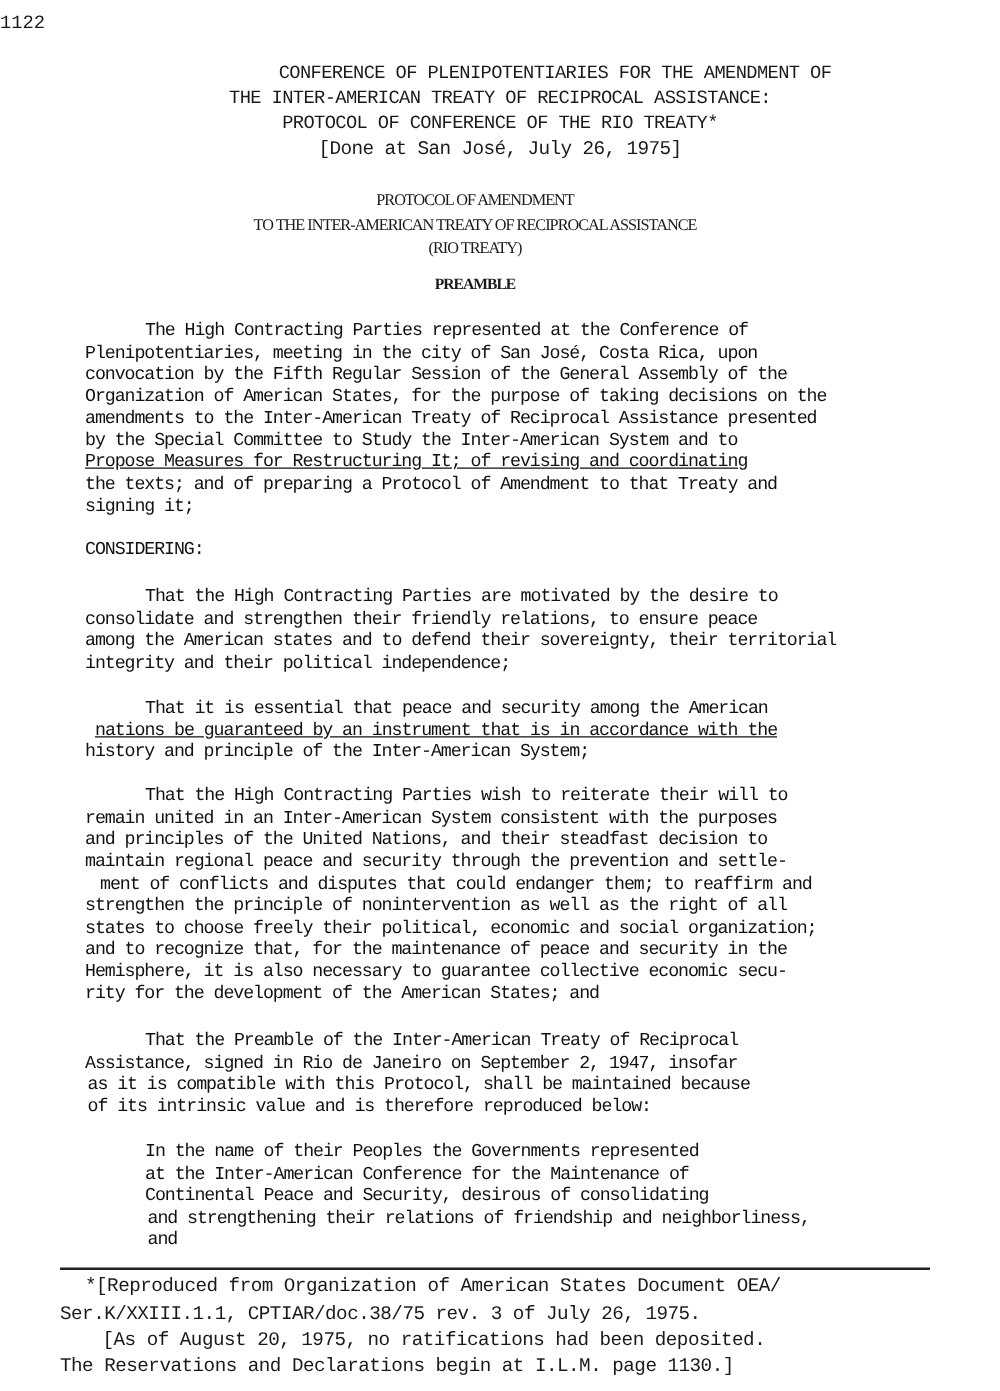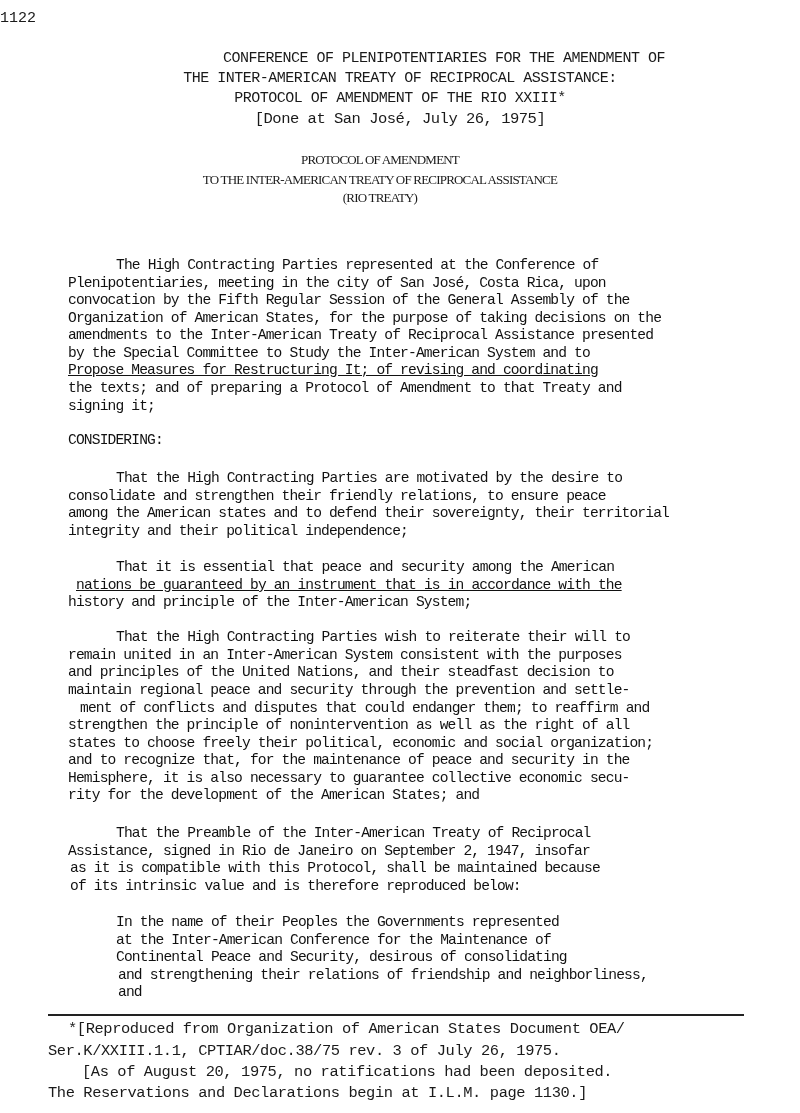--- a/index.html
+++ b/index.html
@@ -17,30 +17,31 @@
 </head>
 <body>
 
 <div class="page">
 
   <div class="page-number mono">1122</div>
 
   <div>
     <div class="header-line mono" style="top:50px;padding-left:44px;">CONFERENCE OF PLENIPOTENTIARIES FOR THE AMENDMENT OF</div>
     <div class="header-line mono" style="top:70px;">THE INTER-AMERICAN TREATY OF RECIPROCAL ASSISTANCE:</div>
-    <div class="header-line mono" style="top:90px;">PROTOCOL OF AMENDMENT OF THE RIO XXIII*</div>
+    <div class="header-line mono" style="top:90px;">PROTOCOL OF CONFERENCE OF THE RIO TREATY*</div>
     <div class="header-line mono" style="top:110px; font-size:15.5px;">[Done at San José, July 26, 1975]</div>
   </div>
 
   <div>
     <div class="sub-line" style="top:152px;">PROTOCOL OF AMENDMENT</div>
     <div class="sub-line" style="top:172px;">TO THE INTER-AMERICAN TREATY OF RECIPROCAL ASSISTANCE</div>
     <div class="sub-line" style="top:190px;">(RIO TREATY)</div>
   </div>
 
+  <div class="sub-line" style="top:220px; font-weight:bold; font-size:12.5px;">PREAMBLE</div>
 
   <div>
     <div class="line typed" style="left:116px; top:257px;">The High Contracting Parties represented at the Conference of</div>
     <div class="line typed" style="left:68px; top:275px;">Plenipotentiaries, meeting in the city of San José, Costa Rica, upon</div>
     <div class="line typed" style="left:68px; top:292px;">convocation by the Fifth Regular Session of the General Assembly of the</div>
     <div class="line typed" style="left:68px; top:310px;">Organization of American States, for the purpose of taking decisions on the</div>
     <div class="line typed" style="left:68px; top:327px;">amendments to the Inter-American Treaty of Reciprocal Assistance presented</div>
     <div class="line typed" style="left:68px; top:345px;">by the Special Committee to Study the Inter-American System and to</div>
     <div class="line typed" style="left:68px; top:362px;text-decoration:underline;">Propose Measures for Restructuring It; of revising and coordinating</div>
     <div class="line typed" style="left:68px; top:380px;">the texts; and of preparing a Protocol of Amendment to that Treaty and</div>

